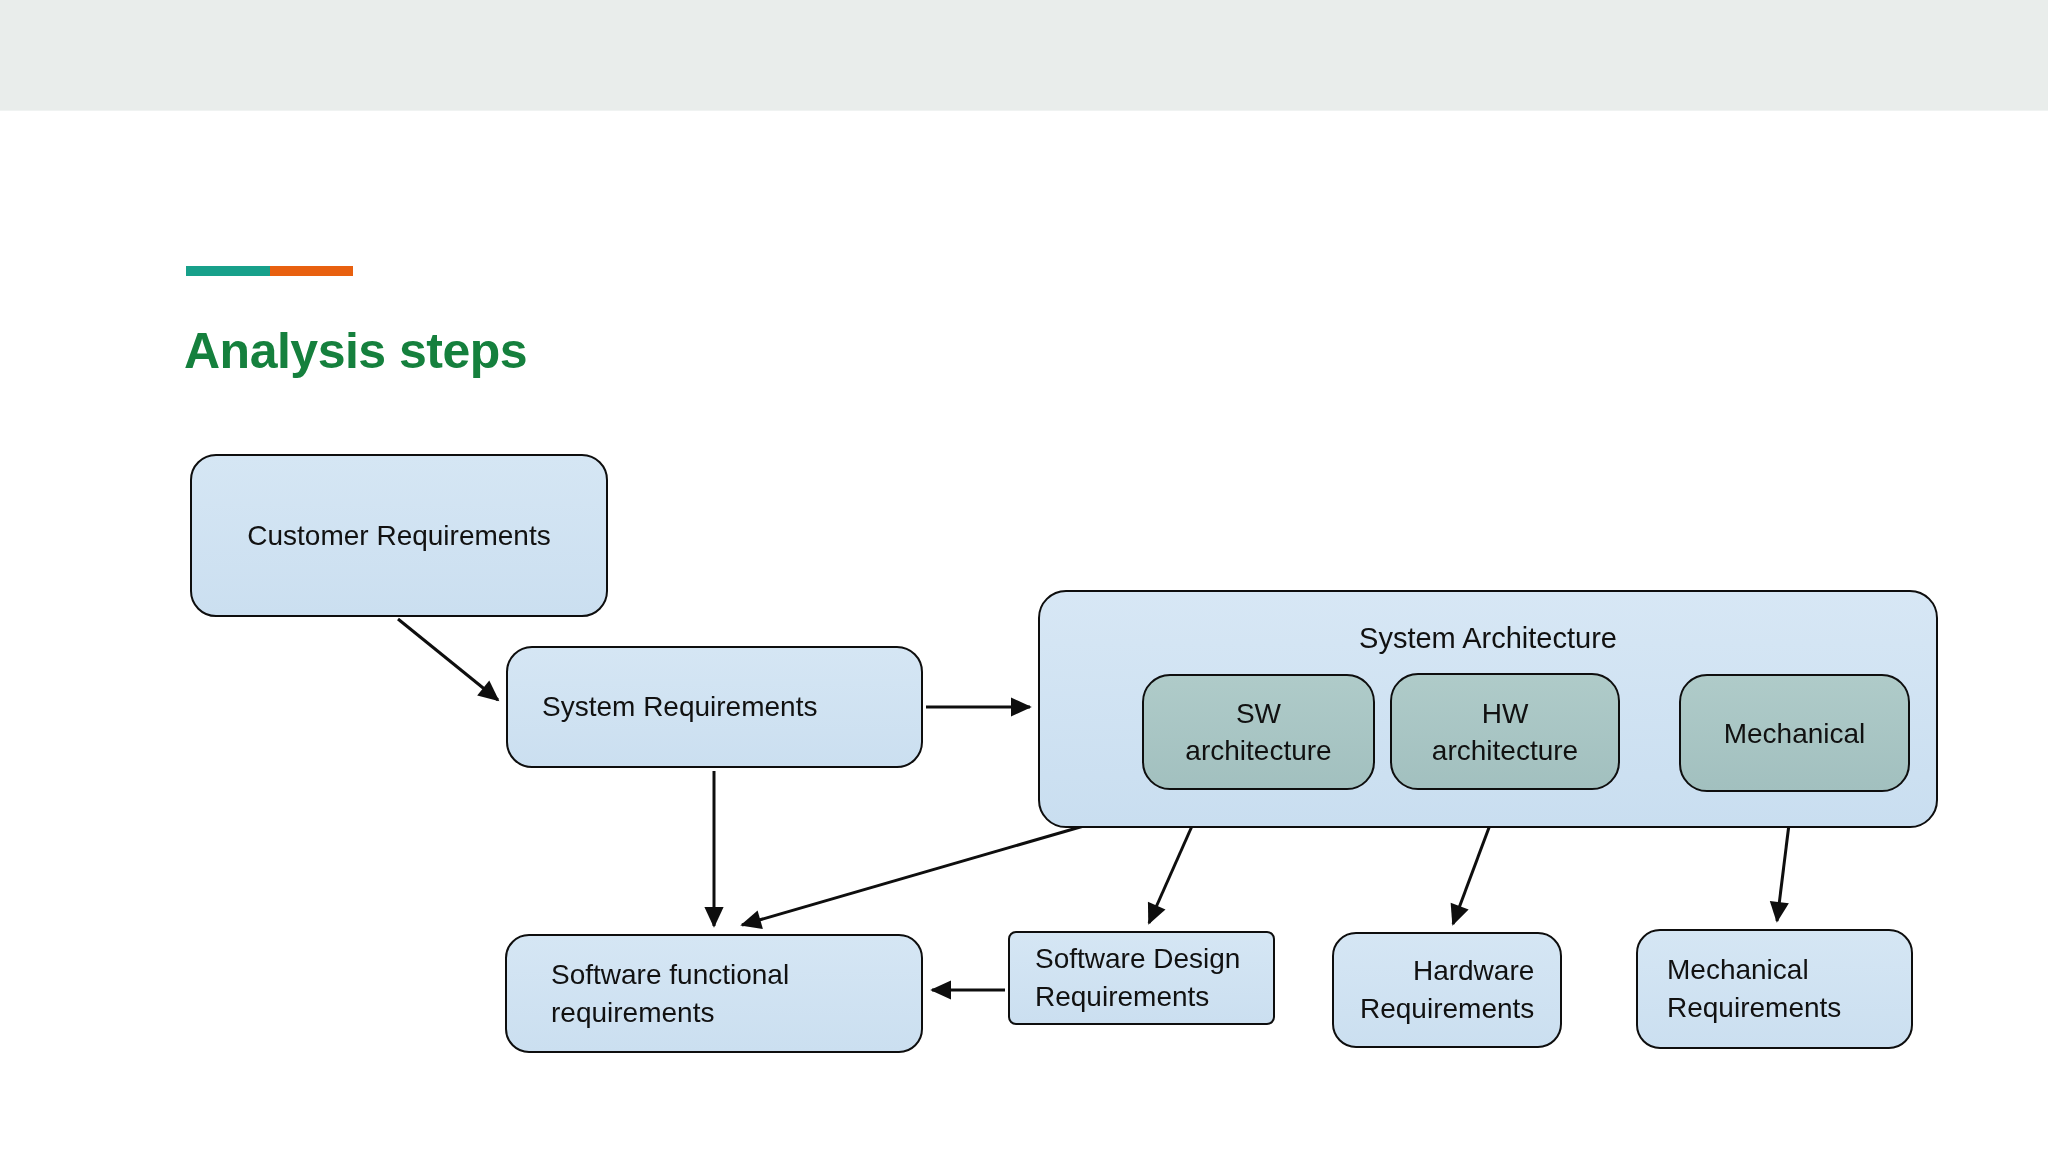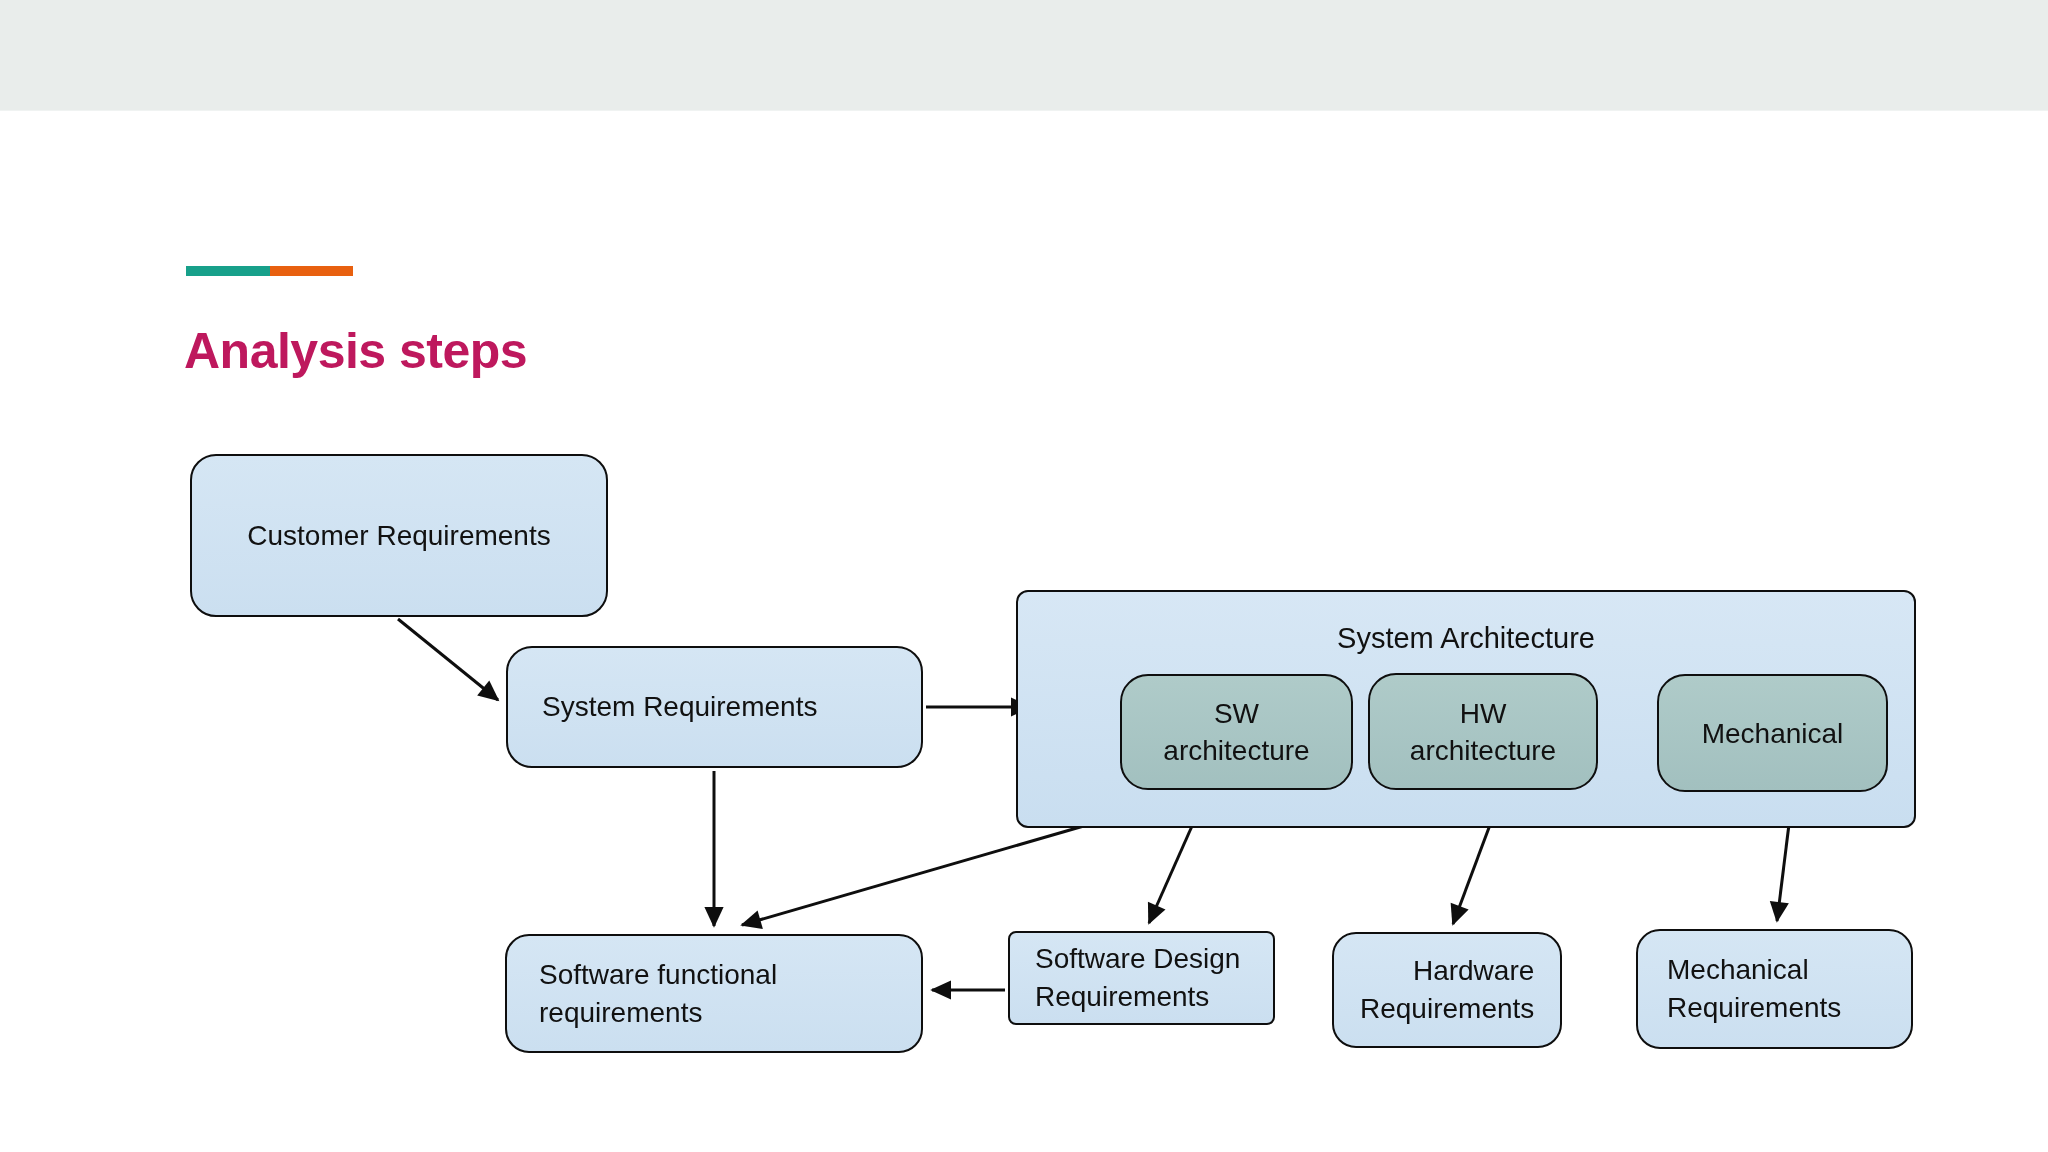--- a/index.html
+++ b/index.html
@@ -27,42 +27,42 @@
   }
   .accent-bar .seg-teal   { width: 84px; height: 10px; }
   .accent-bar .seg-orange { width: 83px; height: 10px; }
   .slide-title {
     position: absolute;
     left: 184px; top: 322px;
     margin: 0;
     font-size: 50px;
     font-weight: 800;
     letter-spacing: -0.5px;
-    color: #be185d;
+    color: #15803d;
   }
   .node {
     position: absolute;
     box-sizing: border-box;
     border: 2.5px solid #0e0e0e;
     background: linear-gradient(#d5e6f4, #cbdff0);
     display: flex;
     align-items: center;
     font-size: 28px;
     line-height: 38px;
     white-space: pre-line;
   }
   .node.center { justify-content: center; text-align: right; }
   .node.left   { justify-content: flex-start; text-align: left; }
   .group-box {
     position: absolute;
     box-sizing: border-box;
-    left: 1016px; top: 590px;
+    left: 1038px; top: 590px;
     width: 900px; height: 238px;
     border: 2.5px solid #0e0e0e;
-    border-radius: 12px;
+    border-radius: 28px;
     background: linear-gradient(#d7e7f5, #c9def0);
     padding-left: 42px;
   }
   .group-label {
     position: absolute;
     left: 0; top: 30px;
     width: 100%;
     text-align: center;
     font-size: 29px;
     color: #111111;
@@ -79,21 +79,21 @@
     text-align: center;
     font-size: 28px;
     line-height: 37px;
     white-space: pre-line;
   }
   #node-customer { left: 190px;  top: 454px; width: 418px; height: 163px; border-radius: 26px; }
   #node-system   { left: 506px;  top: 646px; width: 417px; height: 122px; border-radius: 26px; padding-left: 34px; }
   #node-sw   { left: 62px;  top: 82px; width: 233px; height: 116px; margin-left: 40px; }
   #node-hw   { left: 350px; top: 81px; width: 230px; height: 117px; }
   #node-mech { left: 639px; top: 82px; width: 231px; height: 118px; }
-  #node-swfunc   { left: 505px;  top: 934px; width: 418px; height: 119px; border-radius: 24px; padding-left: 32px; }
+  #node-swfunc   { left: 505px;  top: 934px; width: 418px; height: 119px; border-radius: 24px; padding-left: 44px; }
   #node-swdesign { left: 1008px; top: 931px; width: 267px; height: 94px; border-radius: 8px; padding-left: 25px; }
   #node-hwreq    { left: 1332px; top: 932px; width: 230px; height: 116px; border-radius: 24px; padding-left: 26px; text-align: right; }
   #node-mechreq  { left: 1636px; top: 929px; width: 277px; height: 120px; border-radius: 24px; padding-left: 29px; }
   .edges-layer {
     position: absolute;
     left: 0; top: 0;
     width: 2048px; height: 1152px;
     pointer-events: none;
   }
   .edge { stroke: #0e0e0e; stroke-width: 3; fill: none; }

